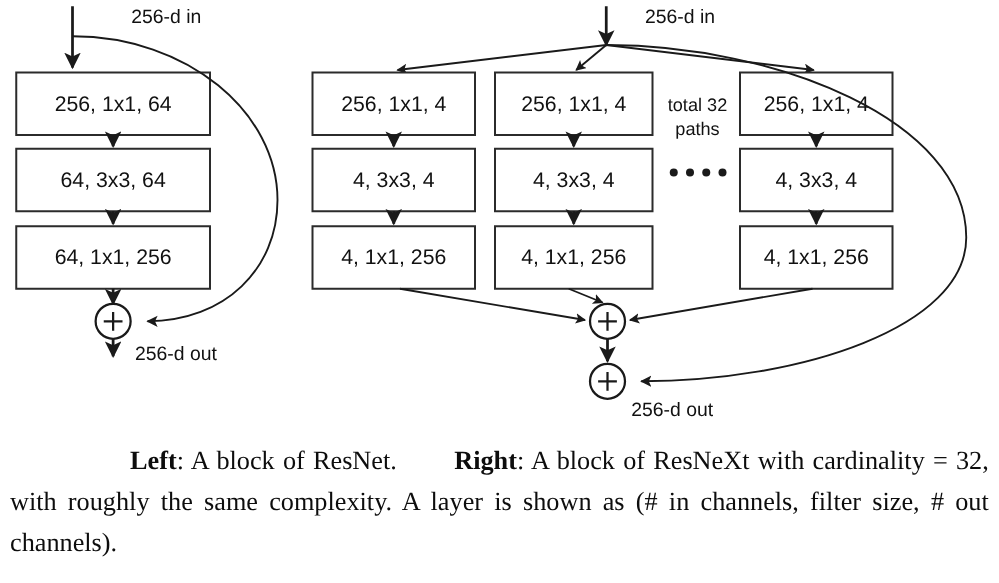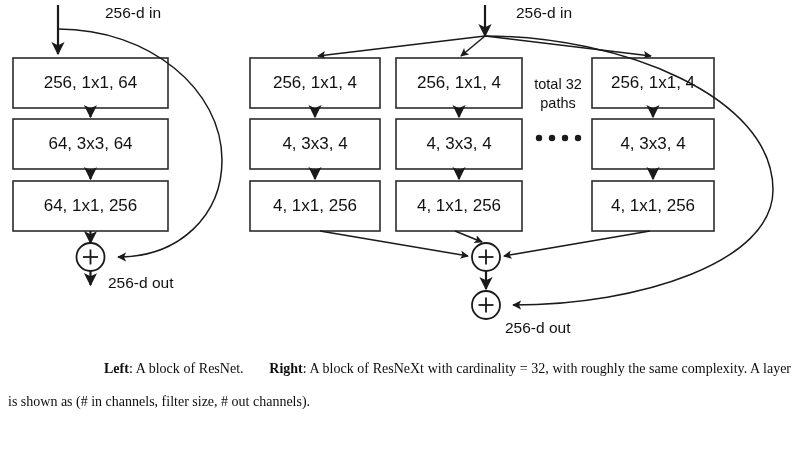--- a/index.html
+++ b/index.html
@@ -73,21 +73,21 @@
   .ellipsis-dot {
     fill: #1a1a1a;
   }
 
   #caption {
     position: absolute;
     left: 0;
     top: 352px;
     width: 799px;
     font-family: "Liberation Serif", serif;
-    font-size: 14px;
+    font-size: 21px;
     line-height: 33px;
     color: #0d0d0d;
     text-align: justify;
     padding: 0 8px;
     box-sizing: border-box;
   }
   #caption .lead-indent { display: inline-block; width: 96px; }
   #caption b { font-weight: bold; }
 </style>
 </head>

